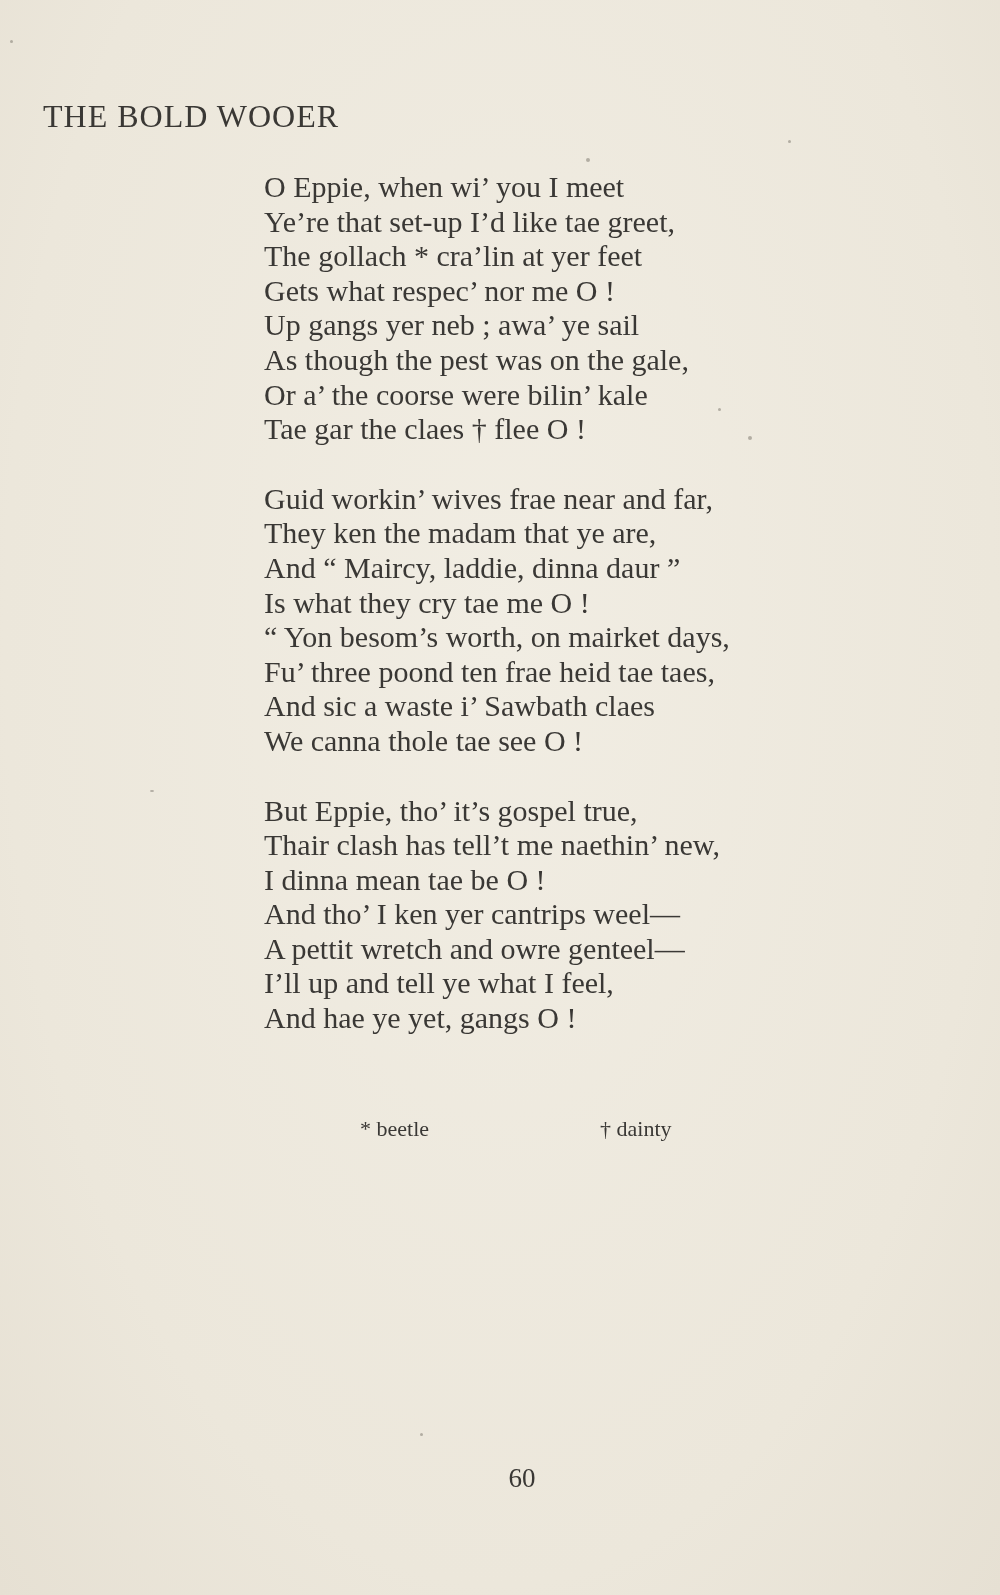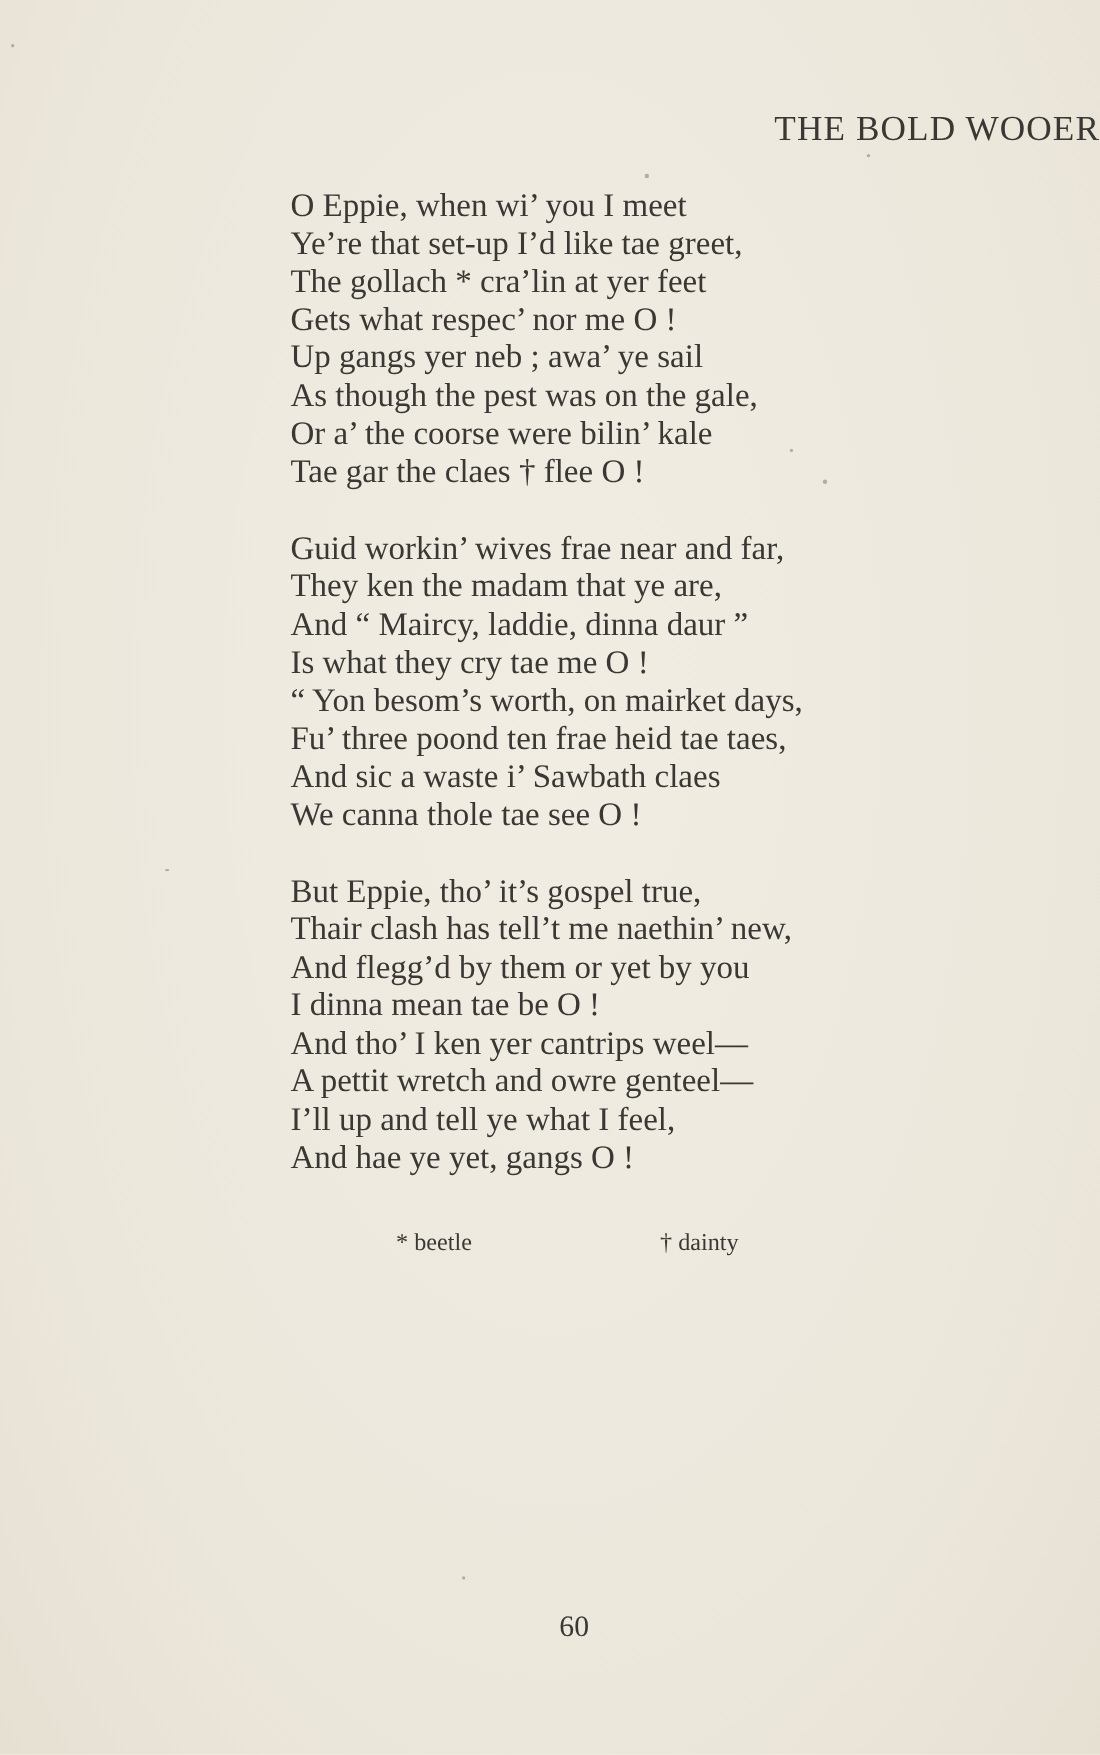--- a/index.html
+++ b/index.html
@@ -19,24 +19,24 @@
     position: absolute;
     left: 0; top: 0;
     width: 1000px; height: 1595px;
     background: radial-gradient(ellipse at 50% 40%, #f1ede3 0%, #ece7db 70%, #e6e0d3 100%);
   }
   .title {
     position: absolute;
     top: 98px;
     left: 0;
     width: 1000px;
-    text-align: right;
+    text-align: left;
     font-size: 32px;
     letter-spacing: 1px;
-    padding-left: 25px;
+    padding-left: 43px;
     box-sizing: border-box;
   }
   .poem {
     position: absolute;
     left: 247px;
     top: 170px;
     width: 620px;
   }
   .stanza {
     margin: 0 0 35px 17px;
@@ -100,21 +100,20 @@
       <div class="line">And “ Maircy, laddie, dinna daur ”</div>
       <div class="line">Is what they cry tae me O !</div>
       <div class="line">“ Yon besom’s worth, on mairket days,</div>
       <div class="line">Fu’ three poond ten frae heid tae taes,</div>
       <div class="line">And sic a waste i’ Sawbath claes</div>
       <div class="line">We canna thole tae see O !</div>
     </div>
     <div class="stanza">
       <div class="line">But Eppie, tho’ it’s gospel true,</div>
       <div class="line">Thair clash has tell’t me naethin’ new,</div>
-      <div class="line">And flegg’d by them or yet by you</div>
       <div class="line">I dinna mean tae be O !</div>
       <div class="line">And tho’ I ken yer cantrips weel—</div>
       <div class="line">A pettit wretch and owre genteel—</div>
       <div class="line">I’ll up and tell ye what I feel,</div>
       <div class="line">And hae ye yet, gangs O !</div>
     </div>
   </div>
 
   <div class="footnotes">
     <span class="fn fn1">* beetle</span>

